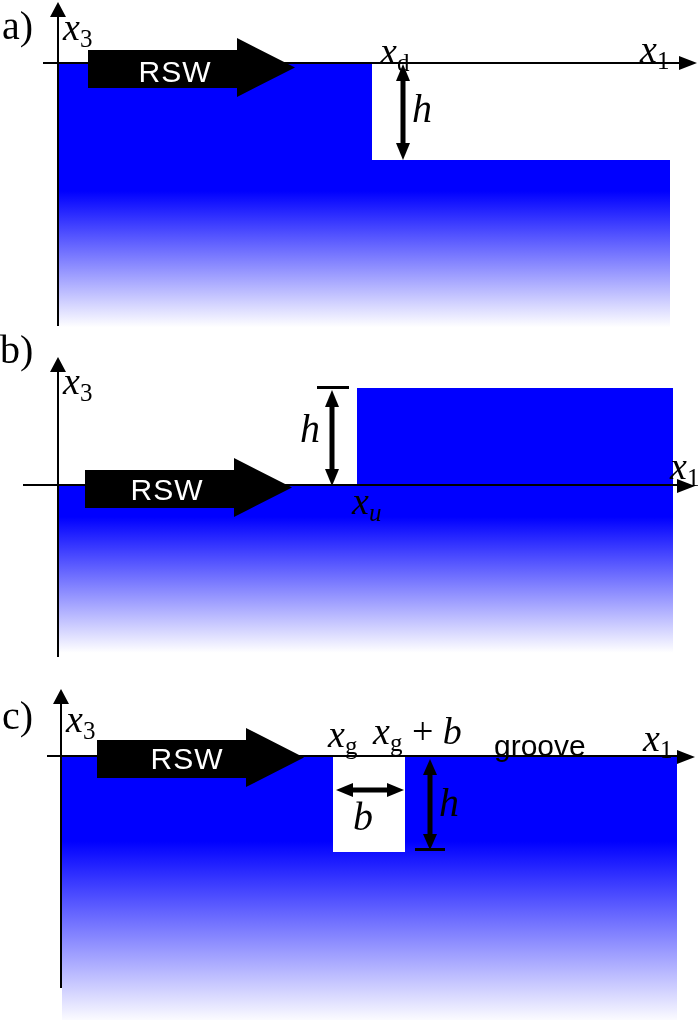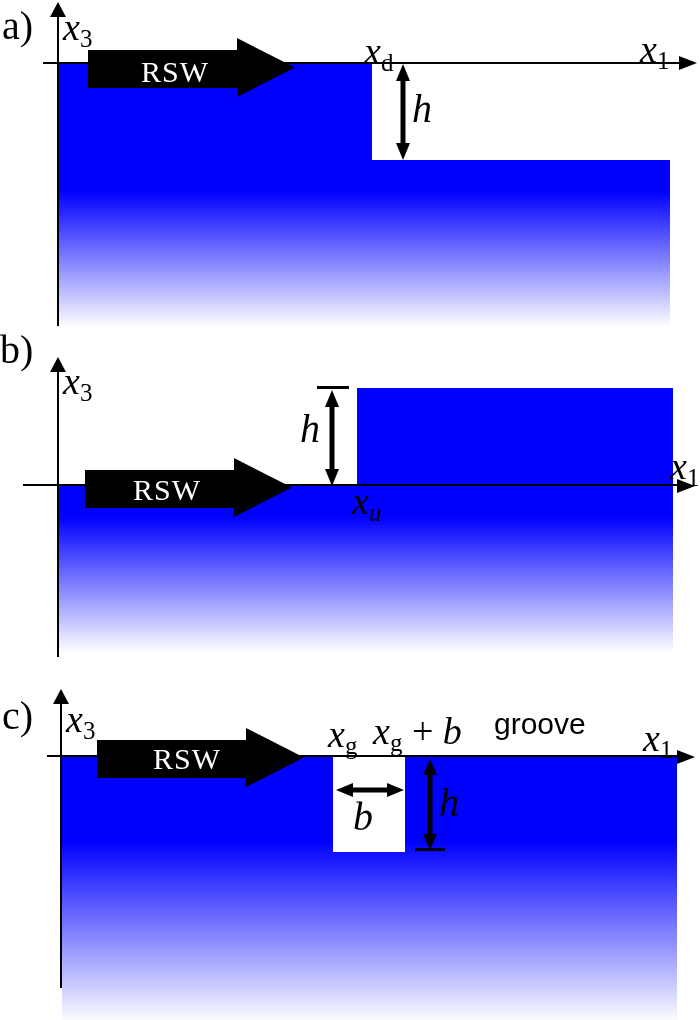--- a/index.html
+++ b/index.html
@@ -28,21 +28,21 @@
               border-top:7px solid transparent; border-bottom:7px solid transparent;
               border-left:18px solid #000; }
 
   
   .tag { position:absolute; font-size:40px; line-height:1; color:#000; z-index:4; }
   .math { position:absolute; font-size:38px; font-style:italic; line-height:1; color:#000; z-index:4; white-space:nowrap; }
   .sub { font-size:25px; font-style:normal; vertical-align:-7px; letter-spacing:0; }
   .sub.it { font-style:italic; }
   .caption { position:absolute; font-family:"Liberation Sans", sans-serif; font-size:30px;
              line-height:1; color:#000; z-index:4; white-space:nowrap; }
-  .rsw-text { position:absolute; width:140px; font-family:Liberation Serif, serif;
+  .rsw-text { position:absolute; width:140px; font-family:Liberation Sans, sans-serif;
               font-size:30px; line-height:1; color:#ffffff; text-align:center;
               letter-spacing:1px; z-index:5; }
   svg.shape { position:absolute; z-index:4; }
   .tick { position:absolute; height:3px; background:#000; z-index:4; }
 </style>
 </head>
 <body>
 
 <div class="canvas">
 
@@ -56,21 +56,21 @@
 
   <div class="hline" style="left:43px; top:62px; width:640px;"></div>
   <div class="arrow-right" style="left:679px; top:56px;"></div>
   <div class="math" style="left:640px; top:30px;"><span>x</span><span class="sub">1</span></div>
 
   <svg class="shape" style="left:88px; top:38px;" width="207" height="59" viewBox="0 0 207 59">
     <polygon points="0,12 149,12 149,0 207,29.5 149,59 149,50 0,50" fill="#000"></polygon>
   </svg>
   <div class="rsw-text" style="left:105px; top:57px;">RSW</div>
 
-  <div class="math" style="left:364px; top:32px;"><span>x</span><span class="sub">d</span></div>
+  <div class="math" style="left:380px; top:32px;"><span>x</span><span class="sub">d</span></div>
 
   <svg class="shape" style="left:393px; top:64px;" width="20" height="96" viewBox="0 0 20 96" preserveAspectRatio="none">
     <polygon points="10,0 3,17 17,17" fill="#000"></polygon>
     <polygon points="10,96 3,79 17,79" fill="#000"></polygon>
     <rect x="7.5" y="12" width="5" height="72" fill="#000"></rect>
   </svg>
   <div class="math" style="left:412px; top:89px; font-size:40px;">h</div>
 
 
   <div class="blue block-b"></div>
@@ -114,21 +114,21 @@
   <div class="arrow-right" style="left:677px; top:750px;"></div>
   <div class="math" style="left:643px; top:719px;"><span>x</span><span class="sub">1</span></div>
 
   <svg class="shape" style="left:97px; top:728px;" width="207" height="59" viewBox="0 0 207 59">
     <polygon points="0,12 149,12 149,0 207,29.5 149,59 149,50 0,50" fill="#000"></polygon>
   </svg>
   <div class="rsw-text" style="left:117px; top:744px;">RSW</div>
 
   <div class="math" style="left:328px; top:715px;"><span>x</span><span class="sub">g</span></div>
   <div class="math" style="left:373px; top:712px;"><span>x</span><span class="sub">g</span><span style="font-style:normal;"> + </span><span>b</span></div>
-  <div class="caption" style="left:494px; top:709px;">groove</div>
+  <div class="caption" style="left:494px; top:731px;">groove</div>
 
   <svg class="shape" style="left:336px; top:780px;" width="68" height="20" viewBox="0 0 68 20" preserveAspectRatio="none">
     <polygon points="0,10 17,3 17,17" fill="#000"></polygon>
     <polygon points="68,10 51,3 51,17" fill="#000"></polygon>
     <rect x="12" y="7.5" width="44" height="5" fill="#000"></rect>
   </svg>
   <div class="math" style="left:353px; top:797px; font-size:40px;">b</div>
 
   <svg class="shape" style="left:420px; top:759px;" width="20" height="91" viewBox="0 0 20 96" preserveAspectRatio="none">
     <polygon points="10,0 3,17 17,17" fill="#000"></polygon>

